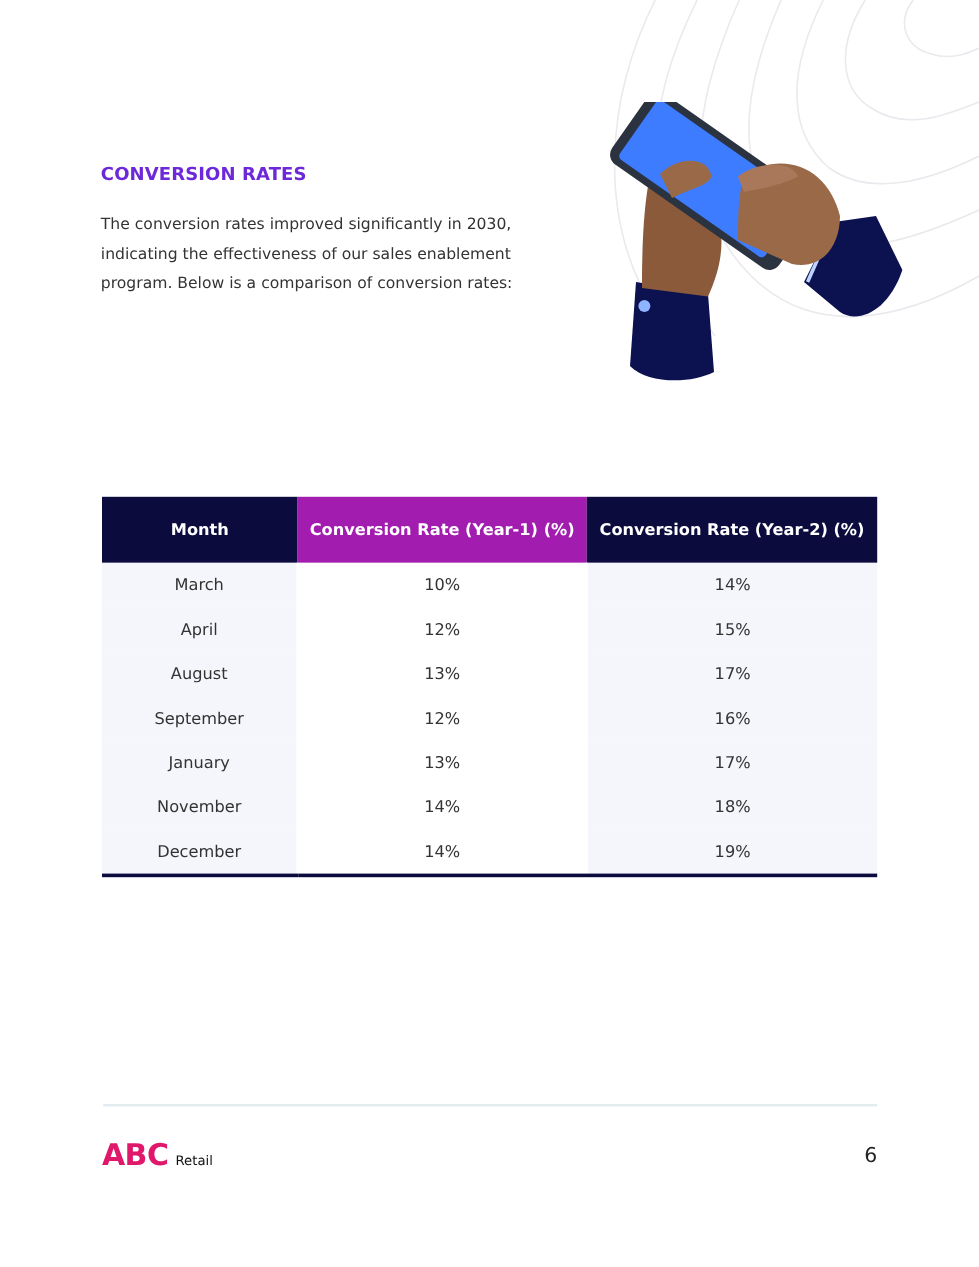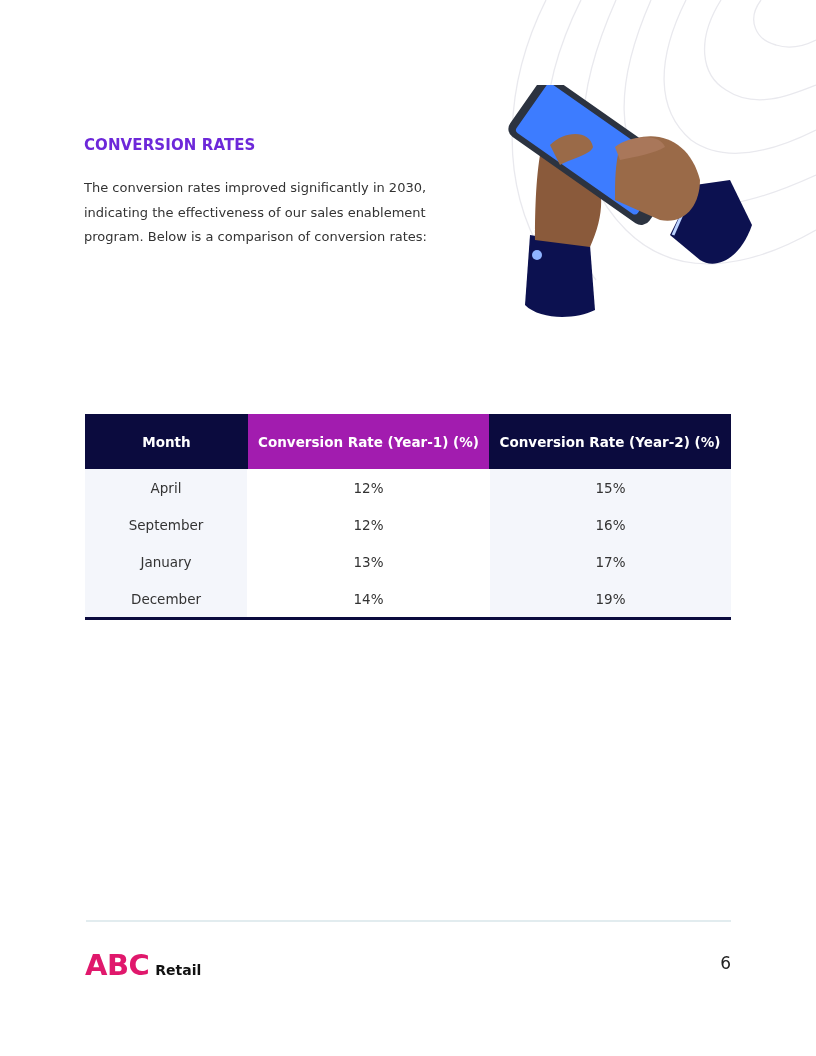--- a/index.html
+++ b/index.html
@@ -13,22 +13,22 @@
   table.data th { height:55px; color:#fff; font-weight:bold; font-size:13.5px; background:#0b0b3e; text-align:center; padding:0; }
   table.data th.pink { background:#a21caf; }
   table.data td { height:37px; text-align:center; color:#333; padding:0; }
   table.data td.c0, table.data td.c2 { background:#f4f6fb; }
   table.data td.c1 { background:#ffffff; }
   table.data tr.row:last-child td { border-bottom:3px solid #0b0b3e; }
   table.data col.c0 { width:163px; } table.data col.c1 { width:241px; } table.data col.c2 { width:242px; }
   table.data td.c0 { border-right:2px solid #fff; } table.data td.c1 { border-right:2px solid #fff; }
   .divider { position:absolute; left:86px; top:920px; width:645px; height:2px; background:#e2ecef; }
   .brand { position:absolute; left:85px; top:948px; display:flex; align-items:baseline; }
-  .brand-abc { font-size:29px; font-weight:bold; color:#e0186c; letter-spacing:-0.5px; }
-  .brand-retail { font-size:14px; font-weight:bold; color:#111; margin-left:6px; }
+  .brand-abc { font-size:25px; font-weight:bold; color:#e0186c; letter-spacing:-0.5px; }
+  .brand-retail { font-size:11px; font-weight:normal; color:#111; margin-left:6px; }
   .page-num { position:absolute; right:85px; top:953px; font-size:17px; color:#222; }
 </style>
 </head>
 <body>
 
 <svg class="bg-lines" viewBox="0 0 330 330" fill="none" stroke="#e9e9ee" stroke-width="1.3">
   <path d="M60 0 C 20 80, 10 180, 60 260"></path>
   <path d="M95 0 C 50 90, 40 190, 110 280"></path>
   <path d="M130 0 C 90 90, 80 170, 140 230 C 190 280, 260 270, 330 230"></path>
   <path d="M165 0 C 130 80, 125 150, 175 190 C 215 220, 275 200, 330 175"></path>
@@ -70,33 +70,48 @@
     </colgroup>
   <thead>
     <tr>
       <th>Month</th>
       <th class="pink">Conversion Rate (Year-1) (%)</th>
       <th>Conversion Rate (Year-2) (%)</th>
     </tr>
   </thead>
   <tbody id="tbody">
       <tr class="row">
+        <td class="c0">March</td>
+        <td class="c1">10%</td>
+        <td class="c2">14%</td>
+      </tr>
+      <tr class="row">
         <td class="c0">April</td>
         <td class="c1">12%</td>
         <td class="c2">15%</td>
+      </tr>
+      <tr class="row">
+        <td class="c0">August</td>
+        <td class="c1">13%</td>
+        <td class="c2">17%</td>
       </tr>
       <tr class="row">
         <td class="c0">September</td>
         <td class="c1">12%</td>
         <td class="c2">16%</td>
       </tr>
       <tr class="row">
         <td class="c0">January</td>
         <td class="c1">13%</td>
         <td class="c2">17%</td>
+      </tr>
+      <tr class="row">
+        <td class="c0">November</td>
+        <td class="c1">14%</td>
+        <td class="c2">18%</td>
       </tr>
       <tr class="row">
         <td class="c0">December</td>
         <td class="c1">14%</td>
         <td class="c2">19%</td>
       </tr>
     </tbody>
 </table>
 
 <div class="divider"></div>

